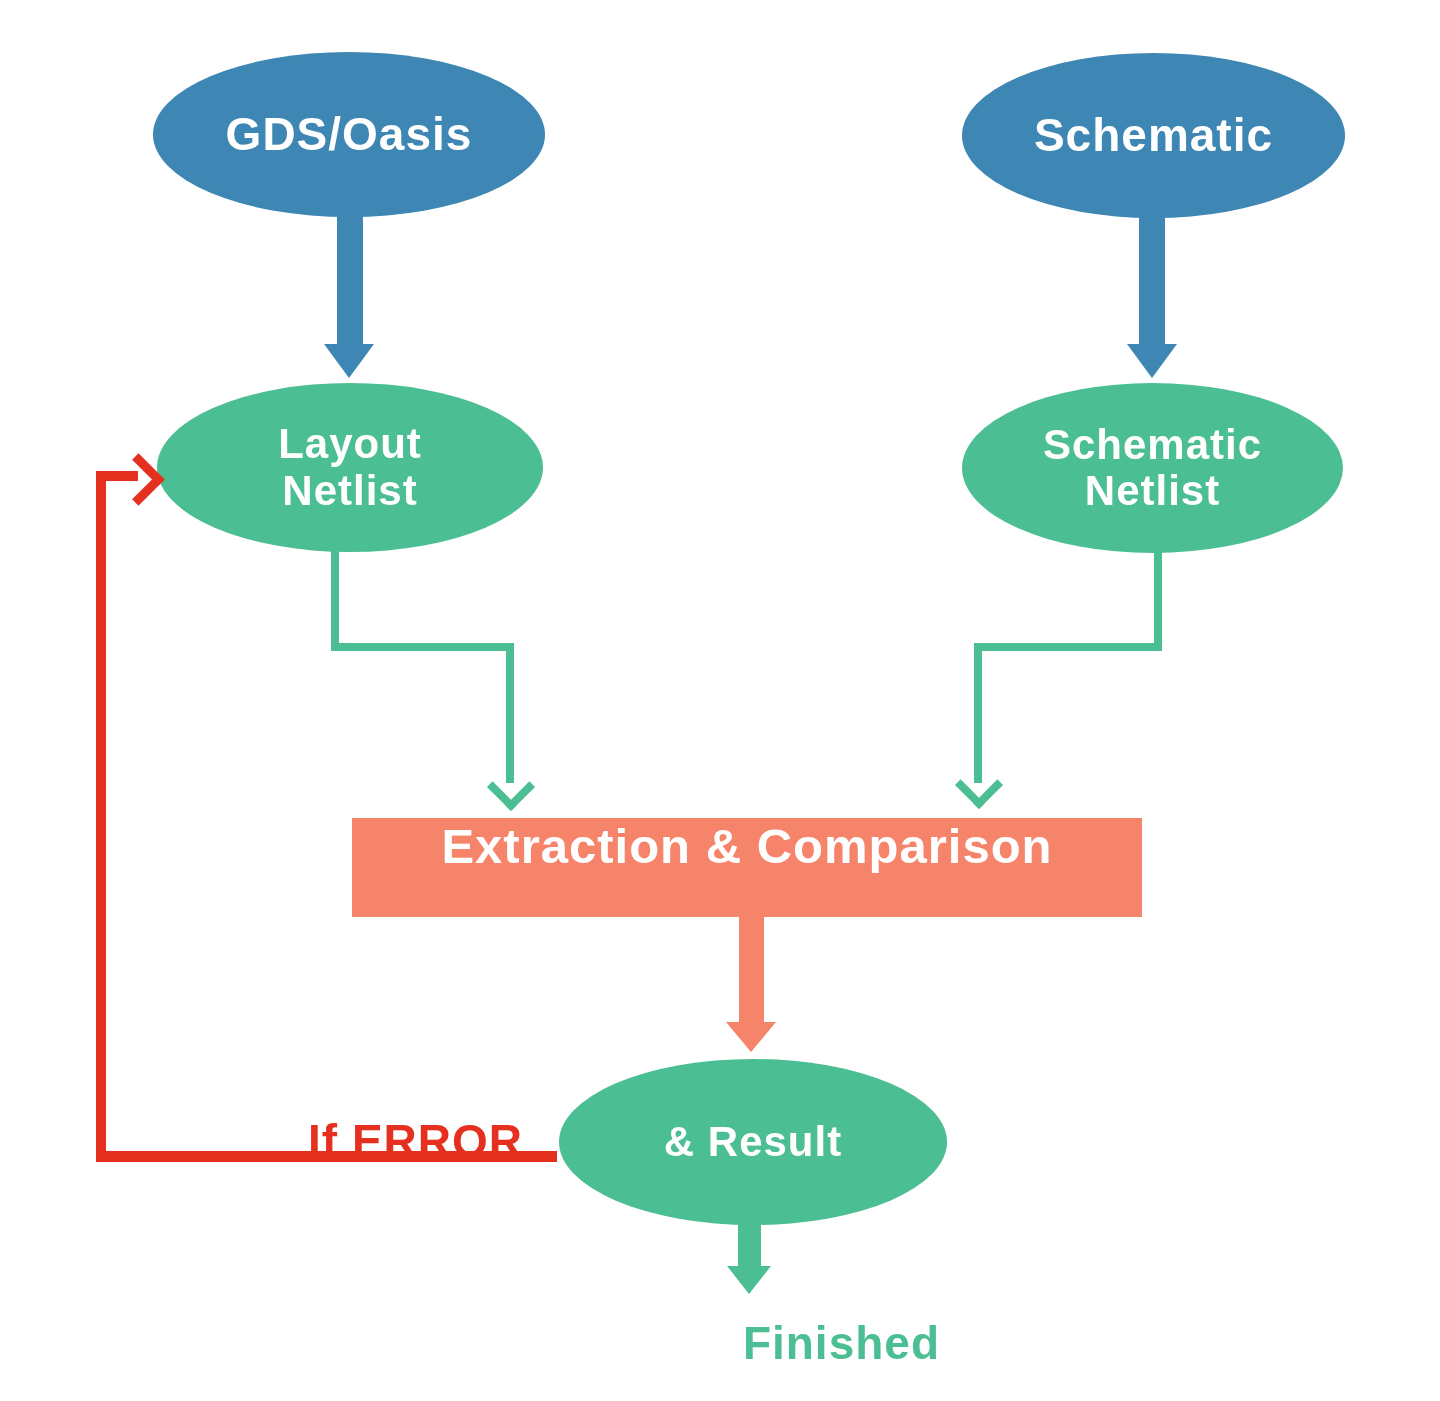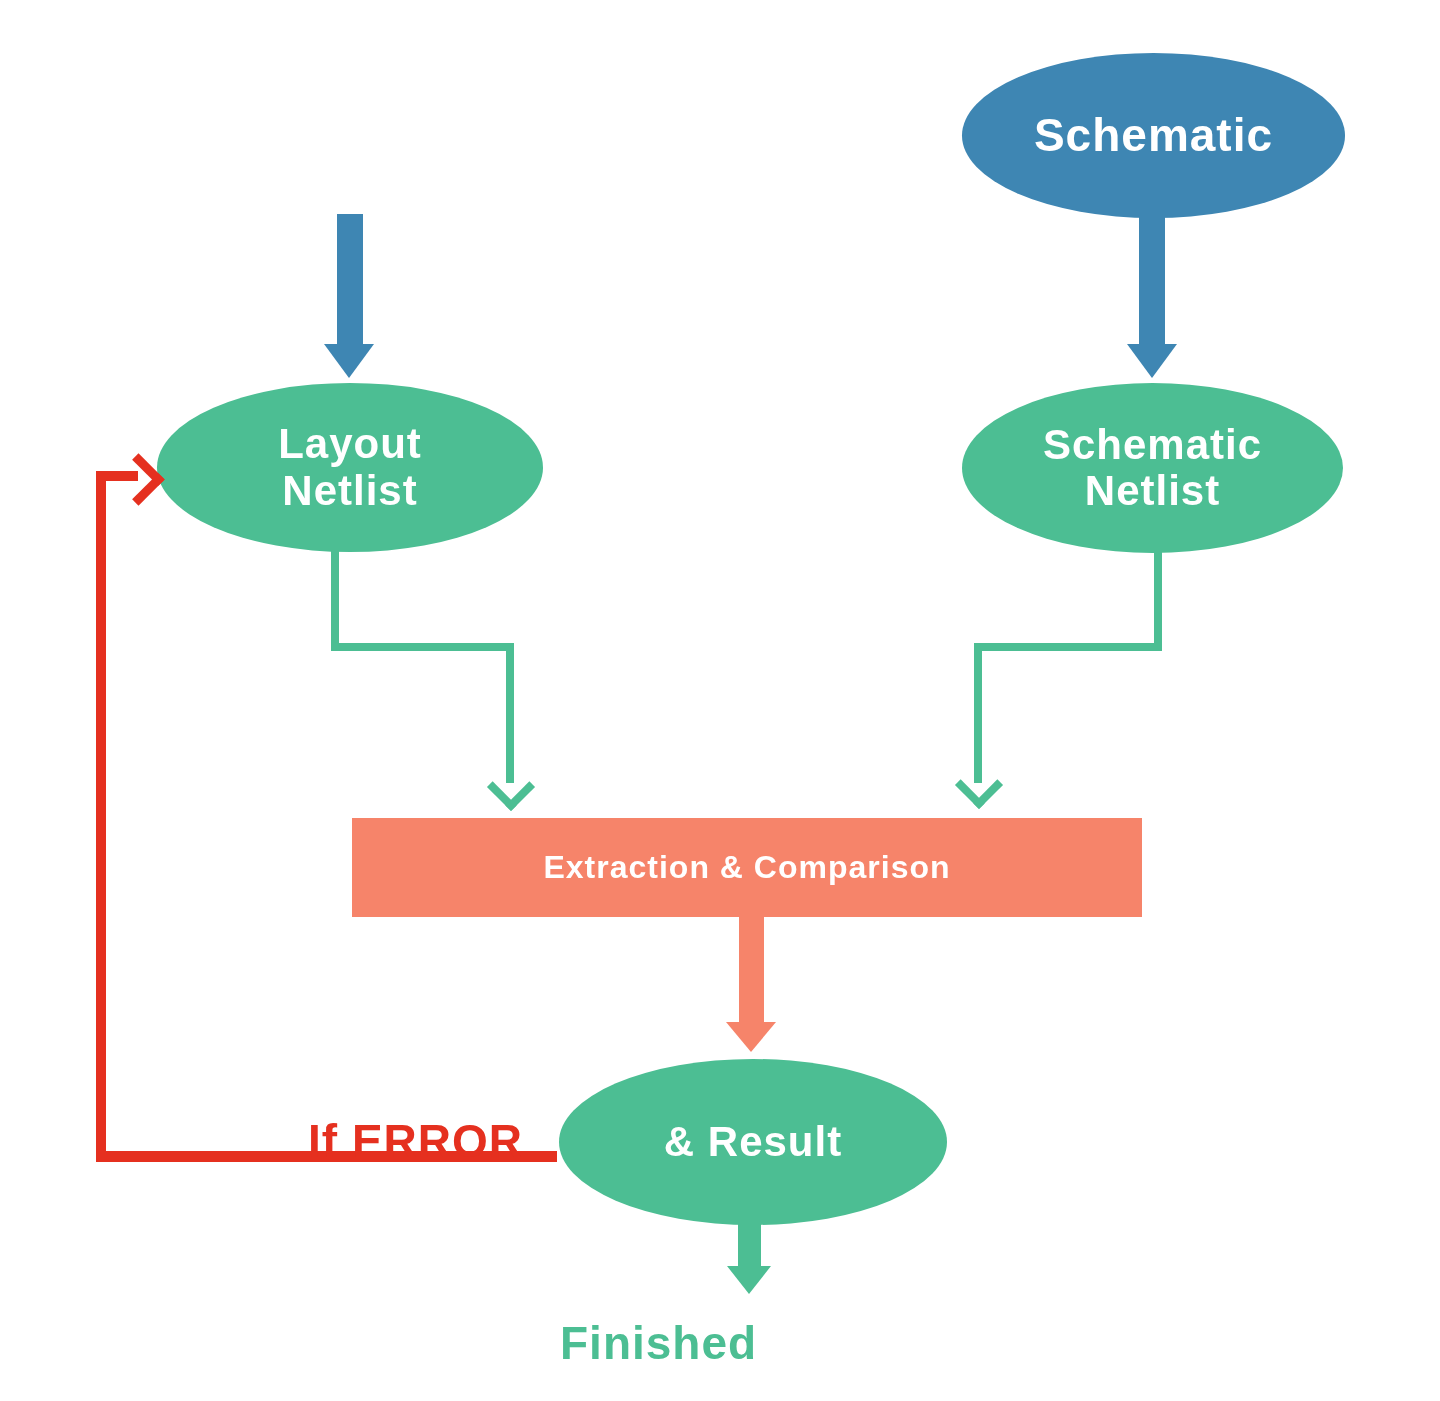--- a/index.html
+++ b/index.html
@@ -29,22 +29,22 @@
   .e-green { background: var(--c-green, #4cbe93); }
   .e-gds        { left: 153px; top: 52px;   width: 392px; height: 165px; font-size: 46px; }
   .e-schematic  { left: 962px; top: 53px;   width: 383px; height: 165px; font-size: 46px; }
   .e-layoutnet  { left: 157px; top: 383px;  width: 386px; height: 169px; font-size: 42px; }
   .e-schemnet   { left: 962px; top: 383px;  width: 381px; height: 170px; font-size: 42px; }
   .e-lvs        { left: 559px; top: 1059px; width: 388px; height: 166px; font-size: 42px; }
   .box-extraction {
     position: absolute;
     left: 352px; top: 818px; width: 790px; height: 99px;
     background: var(--c-orange, #f6846a);
-    display: flex; align-items: center; justify-content: center;
-    color: var(--c-white, #fff); font-weight: bold; font-size: 32px; letter-spacing: 1px;
+    display: flex; align-items: flex-start; justify-content: center;
+    color: var(--c-white, #fff); font-weight: bold; font-size: 49px; letter-spacing: 1px;
   }
   
   .seg { position: absolute; }
   .seg-blue   { background: var(--c-blue, #3e86b3); }
   .seg-green  { background: var(--c-green, #4cbe93); }
   .seg-orange { background: var(--c-orange, #f6846a); }
   .seg-red    { background: var(--c-red, #e5301f); }
   
   .b-shaft-l { left: 337px; top: 214px; width: 26px; height: 132px; }
   .b-shaft-r { left: 1139px; top: 215px; width: 26px; height: 131px; }
@@ -80,27 +80,30 @@
   .chev-right {
     width: 28px; height: 28px;
     border-top: 9px solid var(--c-red, #e5301f);
     border-right: 9px solid var(--c-red, #e5301f);
     transform: rotate(45deg);
   }
   .r-head { left: 120px; top: 461px; }
   
   .lbl { position: absolute; font-weight: bold; letter-spacing: 1px; white-space: nowrap; }
   .lbl-if-error { right: 917px; top: 1082px; font-size: 46px; color: var(--c-red, #e5301f); margin-top: 32px; }
-  .lbl-finished { left: 560px; top: 1316px; width: 380px; text-align: left; font-size: 46px; color: var(--c-green, #4cbe93); }
+  .lbl-finished { left: 560px; top: 1316px; width: 380px; text-align: right; font-size: 46px; color: var(--c-green, #4cbe93); }
 </style>
 </head>
 <body>
 
 <div class="canvas">
 
+  <div class="ellipse e-blue e-gds">
+    <span>GDS/Oasis</span>
+  </div>
   <div class="ellipse e-blue e-schematic">
     <span>Schematic</span>
   </div>
 
   <div class="seg seg-blue b-shaft-l"></div>
   <div class="tri b-head-l"></div>
   <div class="seg seg-blue b-shaft-r"></div>
   <div class="tri b-head-r"></div>
 
   <div class="ellipse e-green e-layoutnet">

